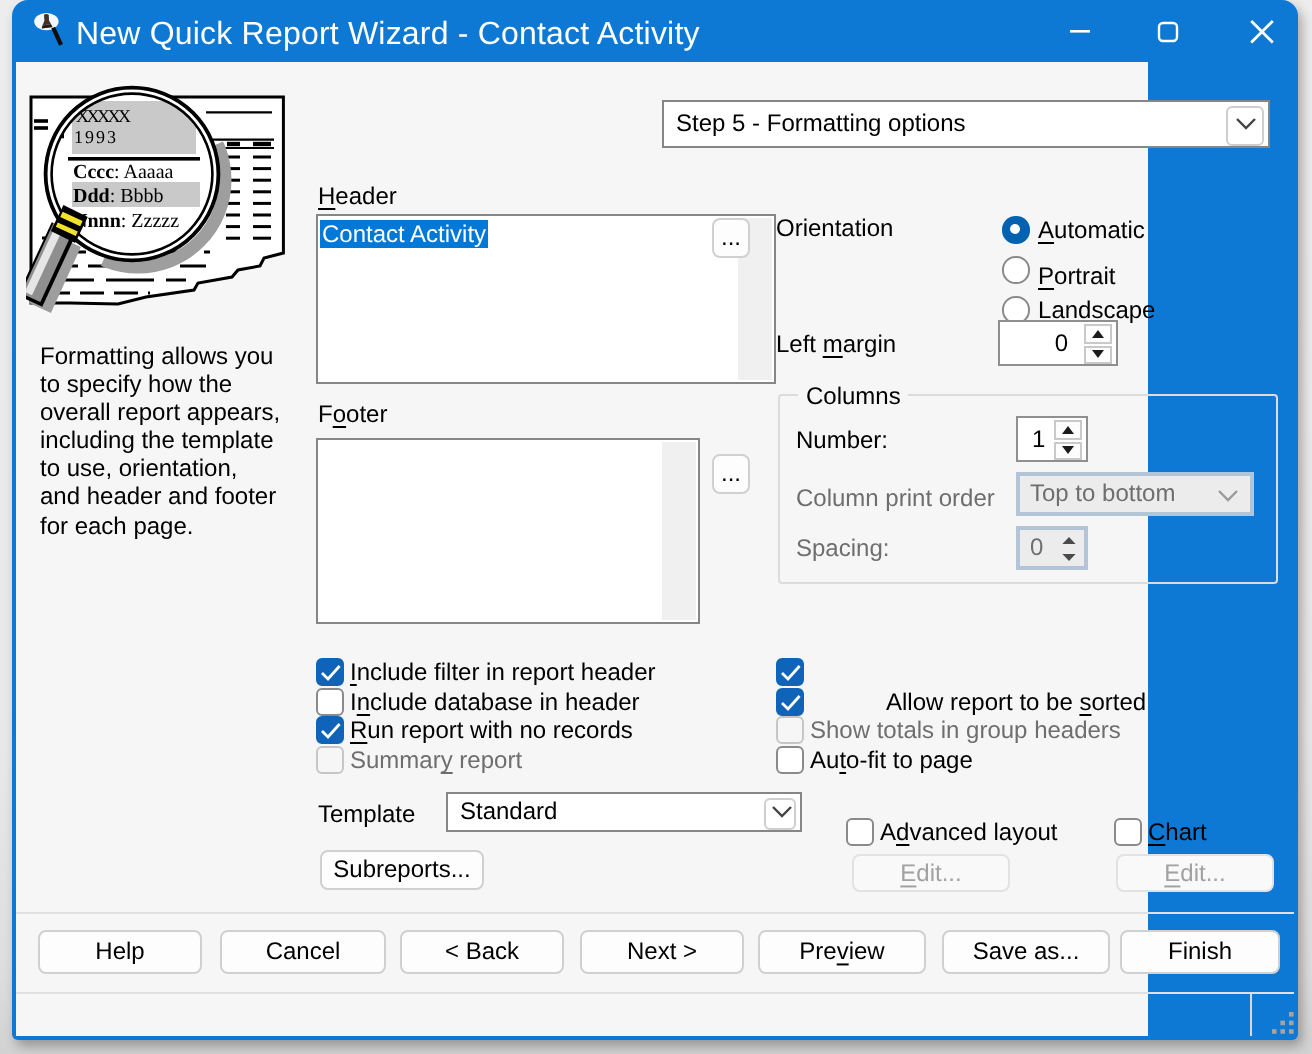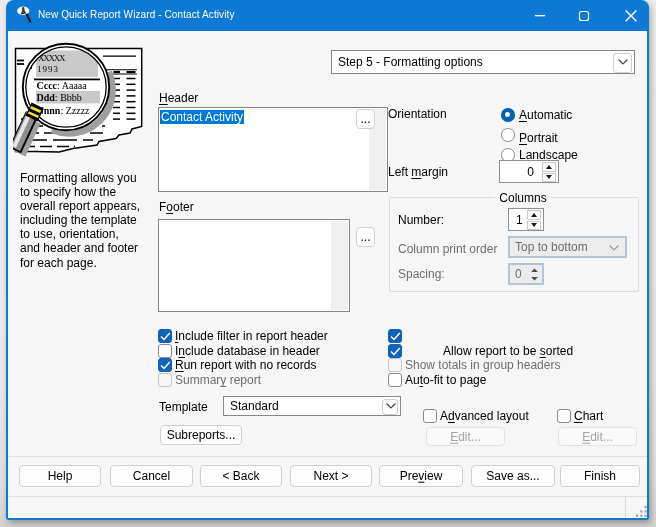--- a/index.html
+++ b/index.html
@@ -1,22 +1,22 @@
 <!DOCTYPE html>
 <html><head>
 <meta charset="utf-8">
 <style>
   html,body{margin:0;padding:0;}
   body{width:656px;height:527px;background:#e9e9e9;font-family:"Liberation Sans",sans-serif;overflow:hidden;position:relative;}
   .shade{position:absolute;left:0;top:0;width:656px;height:527px;
     background:linear-gradient(180deg, #ededed 0%, #e9e9e9 70%, #dedede 92%, #d2d2d2 100%);}
   .dlg{position:absolute;left:6px;top:0;width:643px;height:520px;background:#0d79d4;
     border-radius:8px 8px 3px 3px;box-shadow:2px 3px 6px rgba(0,0,0,0.30);}
-  .client{position:absolute;left:2px;top:31px;width:639px;height:487px;background:#f6f6f6;}
-  .titletext{position:absolute;left:32px;top:9px;color:#ffffff;font-size:10px;letter-spacing:0.1px;white-space:nowrap;}
+  .client{position:absolute;left:2px;top:31px;width:566px;height:487px;background:#f6f6f6;}
+  .titletext{position:absolute;left:32px;top:9px;color:#ffffff;font-size:16px;letter-spacing:0.1px;white-space:nowrap;}
   .abs{position:absolute;}
   .lbl{position:absolute;font-size:12px;color:#000;white-space:nowrap;}
   .glbl{position:absolute;font-size:12px;color:#6e6e6e;white-space:nowrap;}
   .tb{position:absolute;background:#fff;border:1px solid #868686;}
   .sbar{position:absolute;right:1px;top:1px;bottom:1px;width:17px;background:#f0f0f0;}
   .btn{position:absolute;background:#fdfdfd;border:1px solid #d0d0d0;border-radius:4px;
     font-size:12px;color:#000;text-align:center;box-sizing:border-box;}
   .btn span{position:absolute;left:0;right:0;top:50%;transform:translateY(-52%);}
   .dbtn{position:absolute;background:#f9f9f9;border:1px solid #e2e2e2;border-radius:4px;
     font-size:12px;color:#a2a2a2;text-align:center;box-sizing:border-box;}
@@ -190,21 +190,21 @@
     <div class="radio" style="left:493px;top:117px;"></div>
     <div class="lbl" style="left:511px;top:117px;"><u>L</u>andscape</div>
 
     <div class="lbl" style="left:380px;top:134px;">Left <u>m</u>argin</div>
     <div class="spin" style="left:491px;top:129px;width:60px;height:23px;">
       <div class="num" style="right:24px;">0</div>
       <div class="spinbtn up" style="top:1px;height:9.5px;"></div>
       <div class="spinbtn dn" style="top:11.5px;height:9.5px;"></div>
     </div>
 
-    <fieldset class="abs" style="left:381px;top:159.5px;width:248px;height:99px;border:1px solid #dcdcdc;border-radius:2px;margin:0;padding:0;text-align:center;">
+    <fieldset class="abs" style="left:381px;top:159.5px;width:248px;height:99px;border:1px solid #dcdcdc;border-radius:2px;margin:0;padding:0;">
       <legend style="font-size:12px;color:#000;margin-left:9px;padding:0 4px;">Columns</legend>
     </fieldset>
     <div class="lbl" style="left:390px;top:182px;">Number:</div>
     <div class="spin" style="left:500px;top:177px;width:36px;height:23px;">
       <div class="num" style="left:7px;">1</div>
       <div class="spinbtn up" style="top:1px;height:9.5px;"></div>
       <div class="spinbtn dn" style="top:11.5px;height:9.5px;"></div>
     </div>
     <div class="glbl" style="left:390px;top:211px;">Column print order</div>
     <div class="abs" style="left:500px;top:205px;width:119px;height:22px;border:2px solid #b2c4d5;background:#ececec;box-sizing:border-box;">

